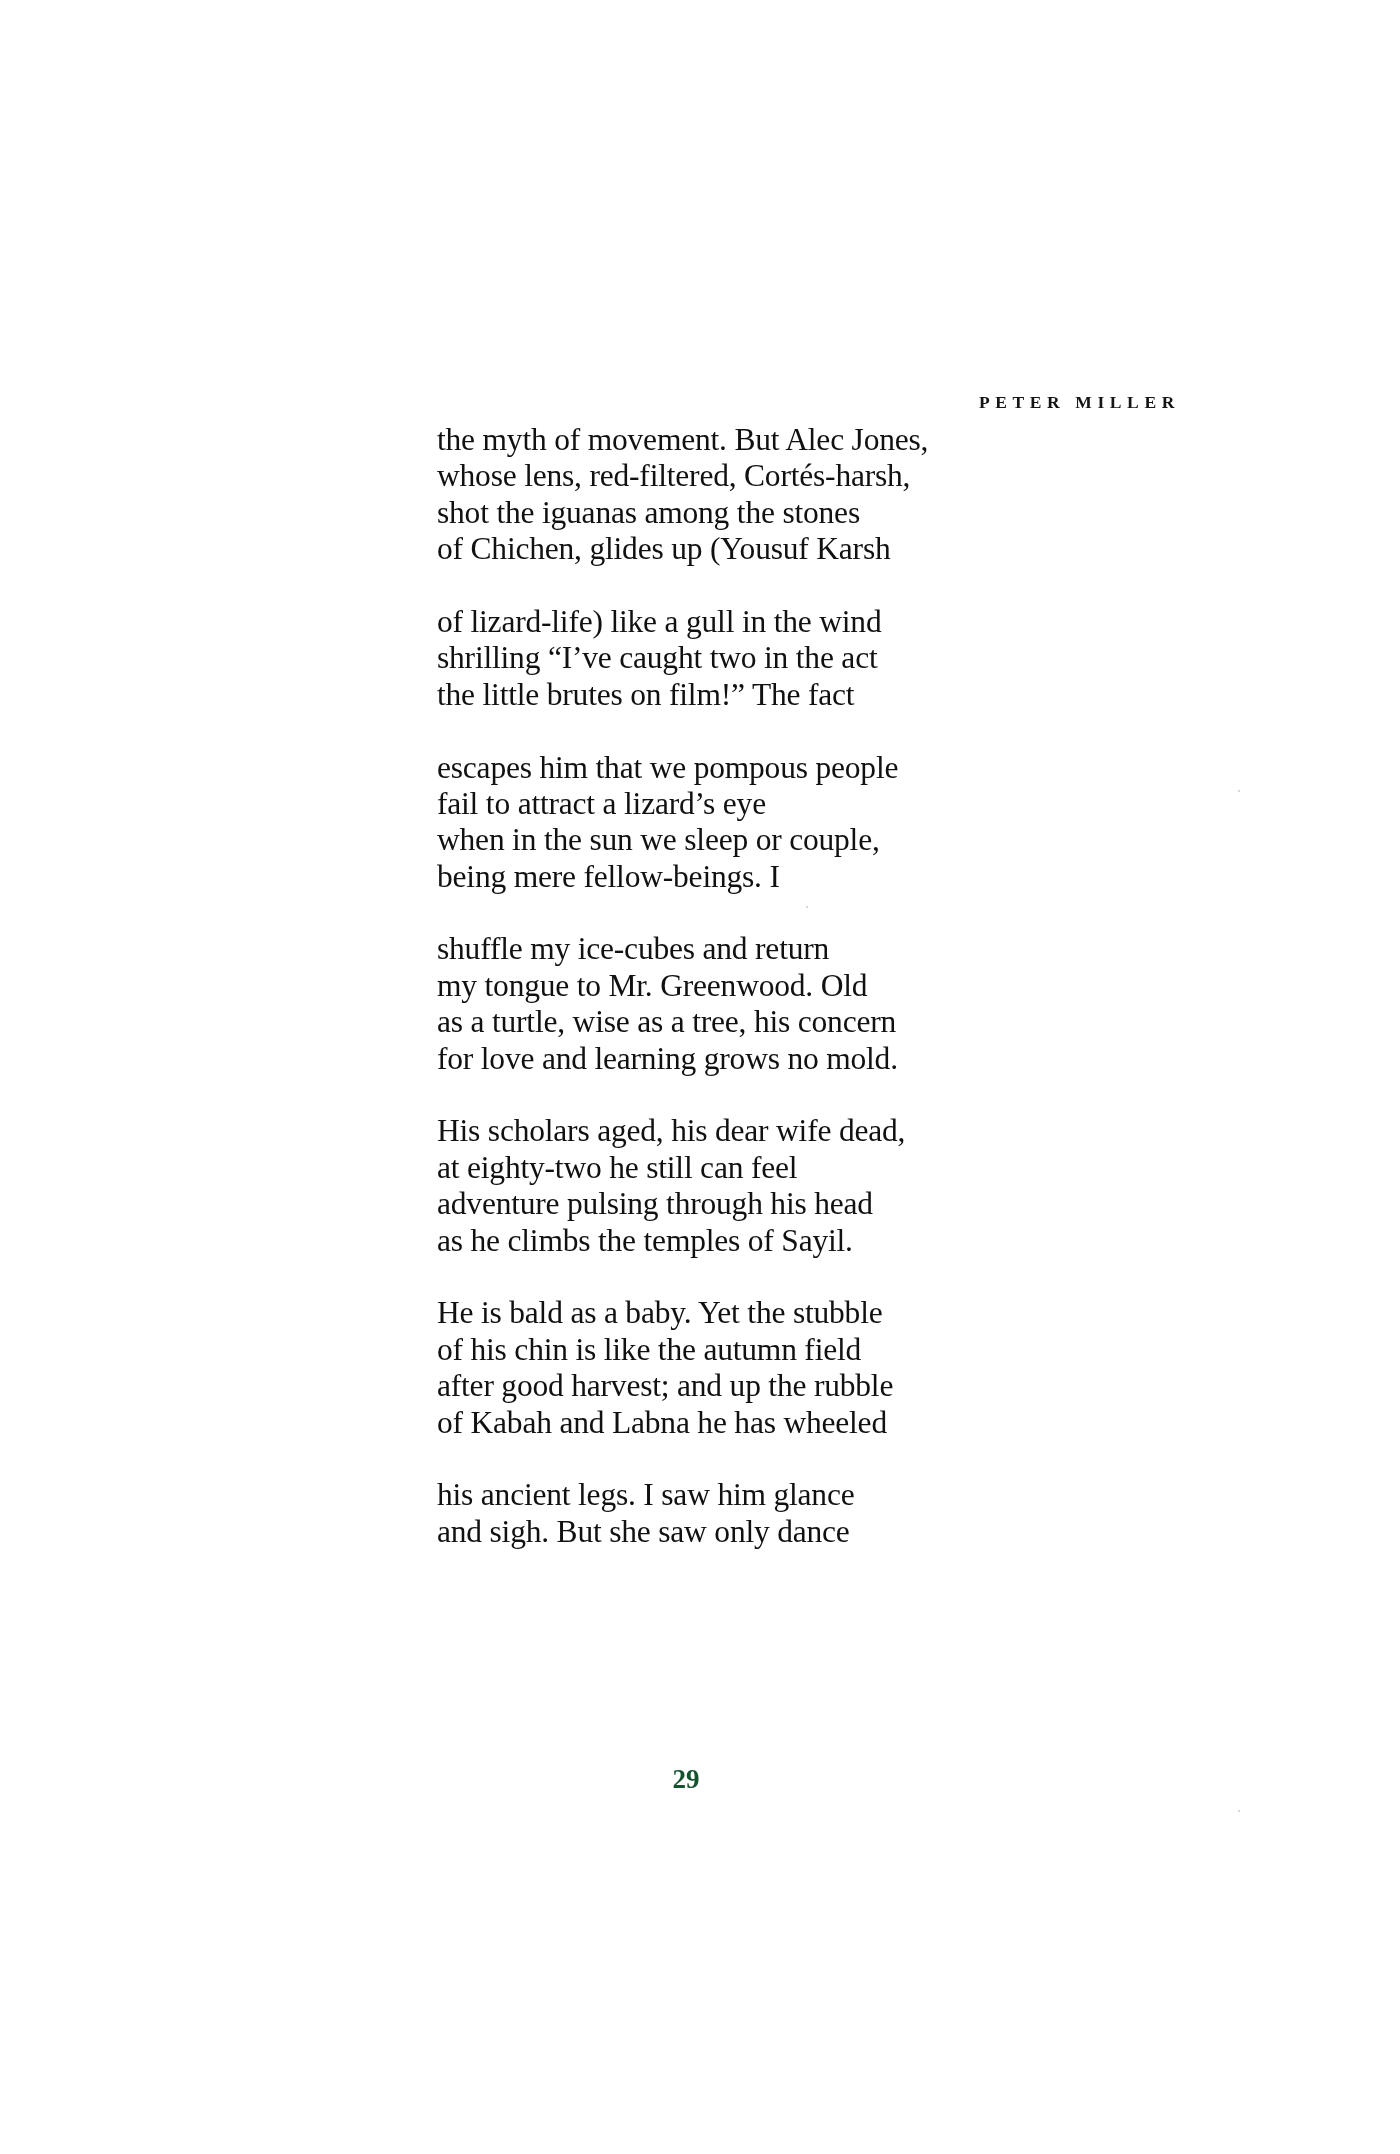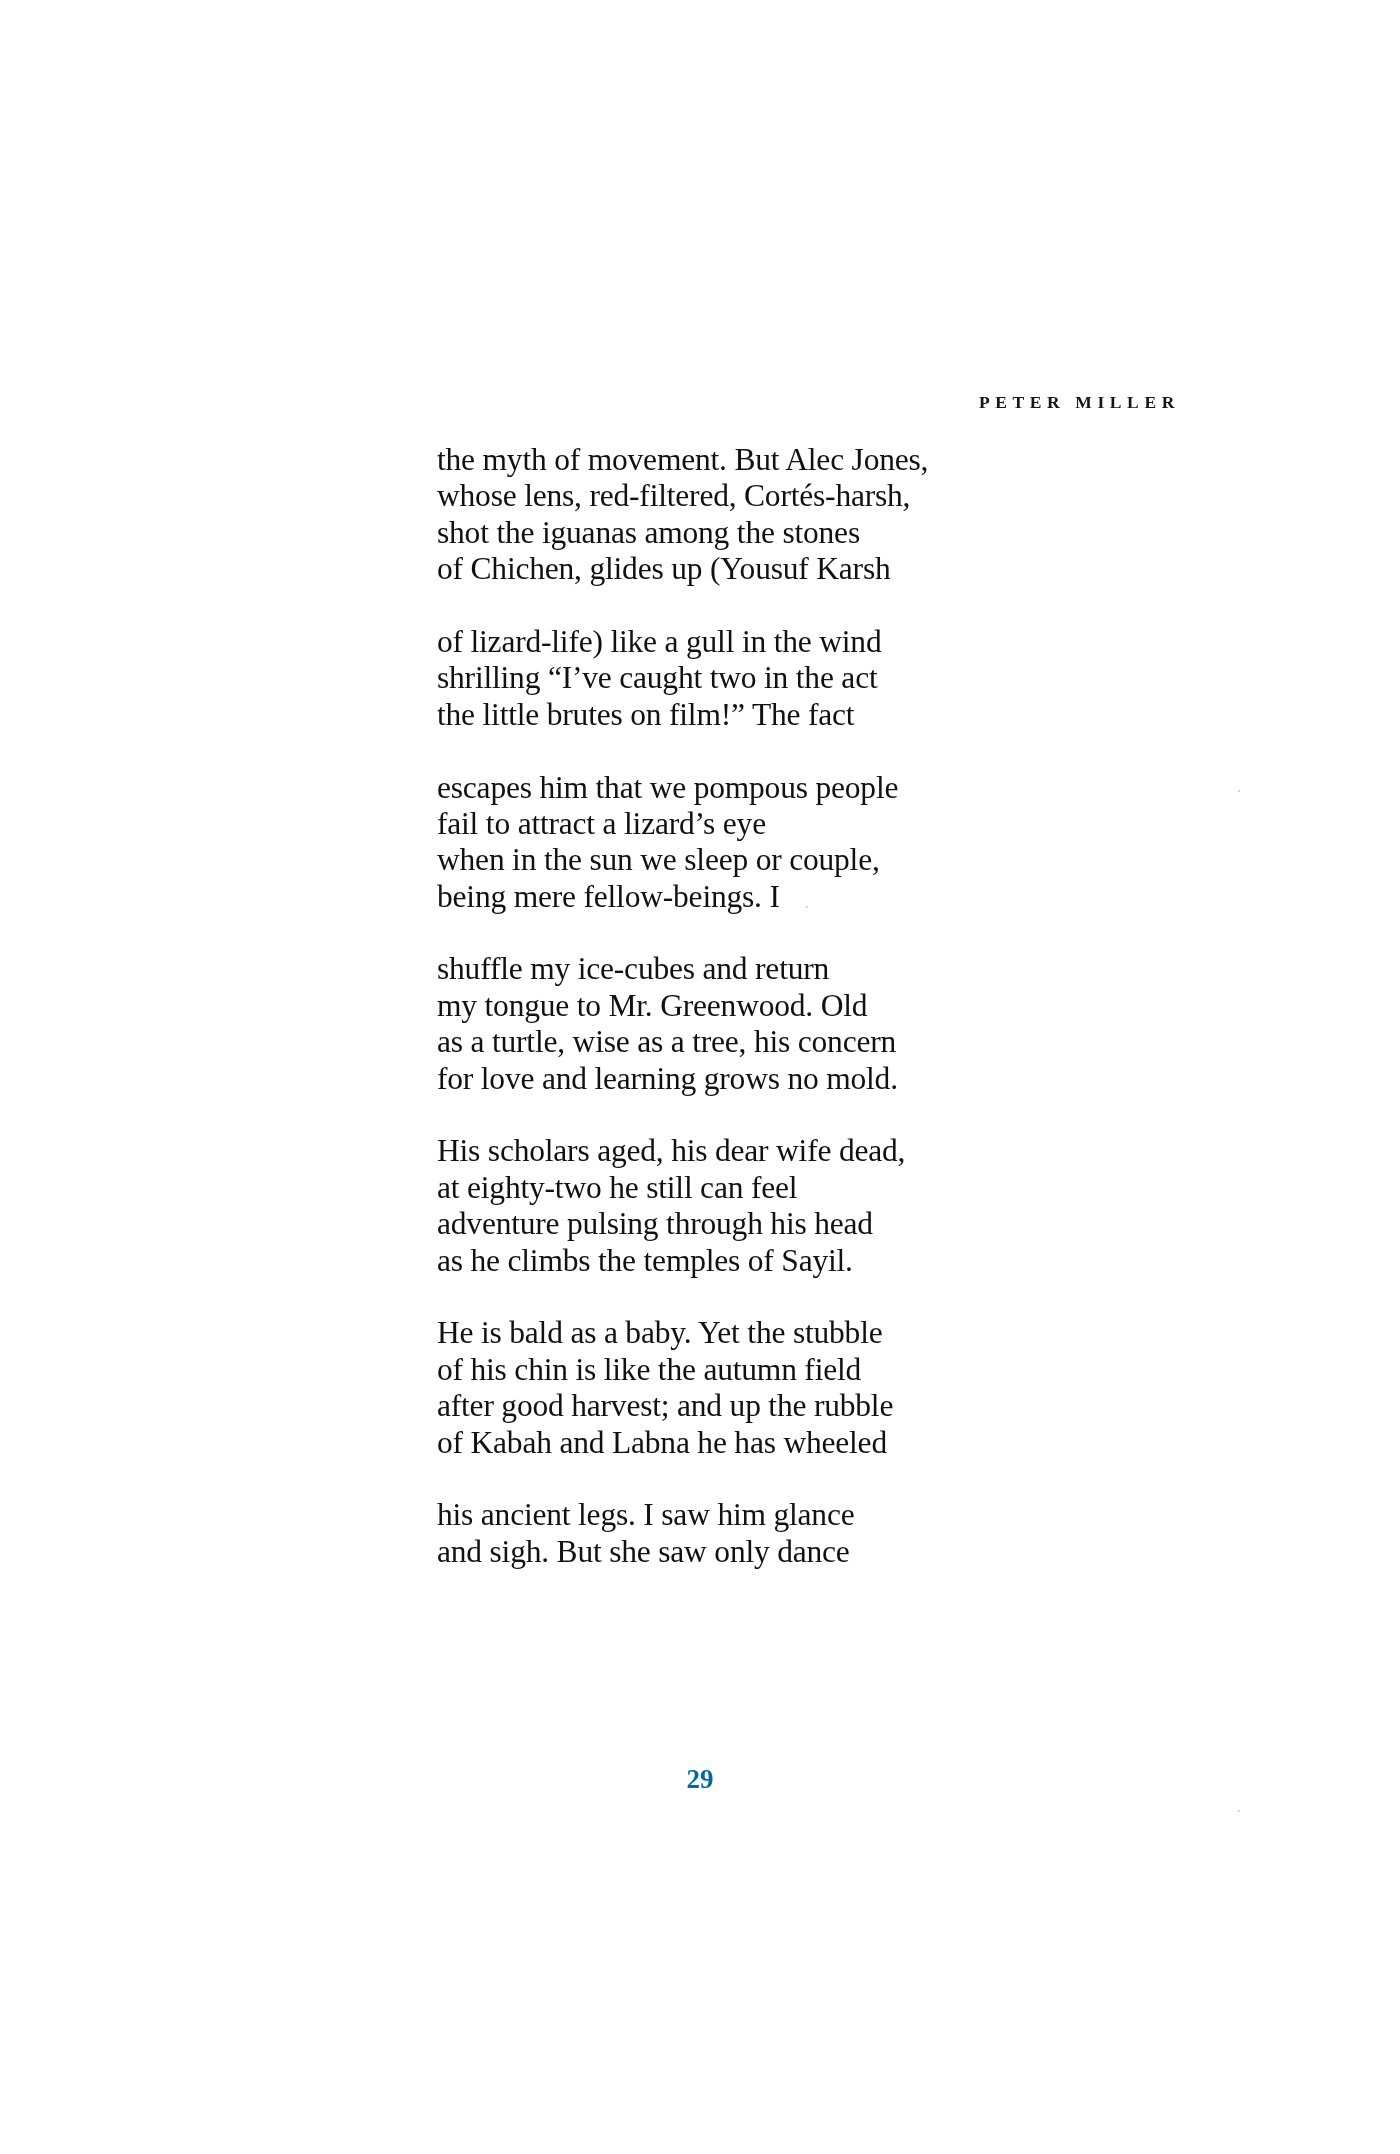--- a/index.html
+++ b/index.html
@@ -27,43 +27,42 @@
       line-height: 24px;
       white-space: nowrap;
       color: #151515;
       margin-top: 40px;
     }
     .poem {
       position: absolute;
       left: 437px;
       top: 422px;
       width: 560px;
-      margin-top: 20px;
     }
     .stanza {
       margin: 0 0 36.4px 0;
     }
     .line {
       display: block;
       font-size: 31.5px;
       line-height: 36.4px;
       height: 36.4px;
       white-space: nowrap;
       letter-spacing: -0.2px;
     }
     .folio {
       position: absolute;
-      left: 664px;
+      left: 650px;
       top: 1764px;
       width: 72px;
       text-align: center;
       font-weight: bold;
       font-size: 27px;
       line-height: 30px;
-      color: #0369a1;
+      color: #14532d;
     }
     .speck {
       position: absolute;
       width: 2px;
       height: 2px;
       background: #c8c8c8;
       border-radius: 1px;
     }
   </style>
 </head>

